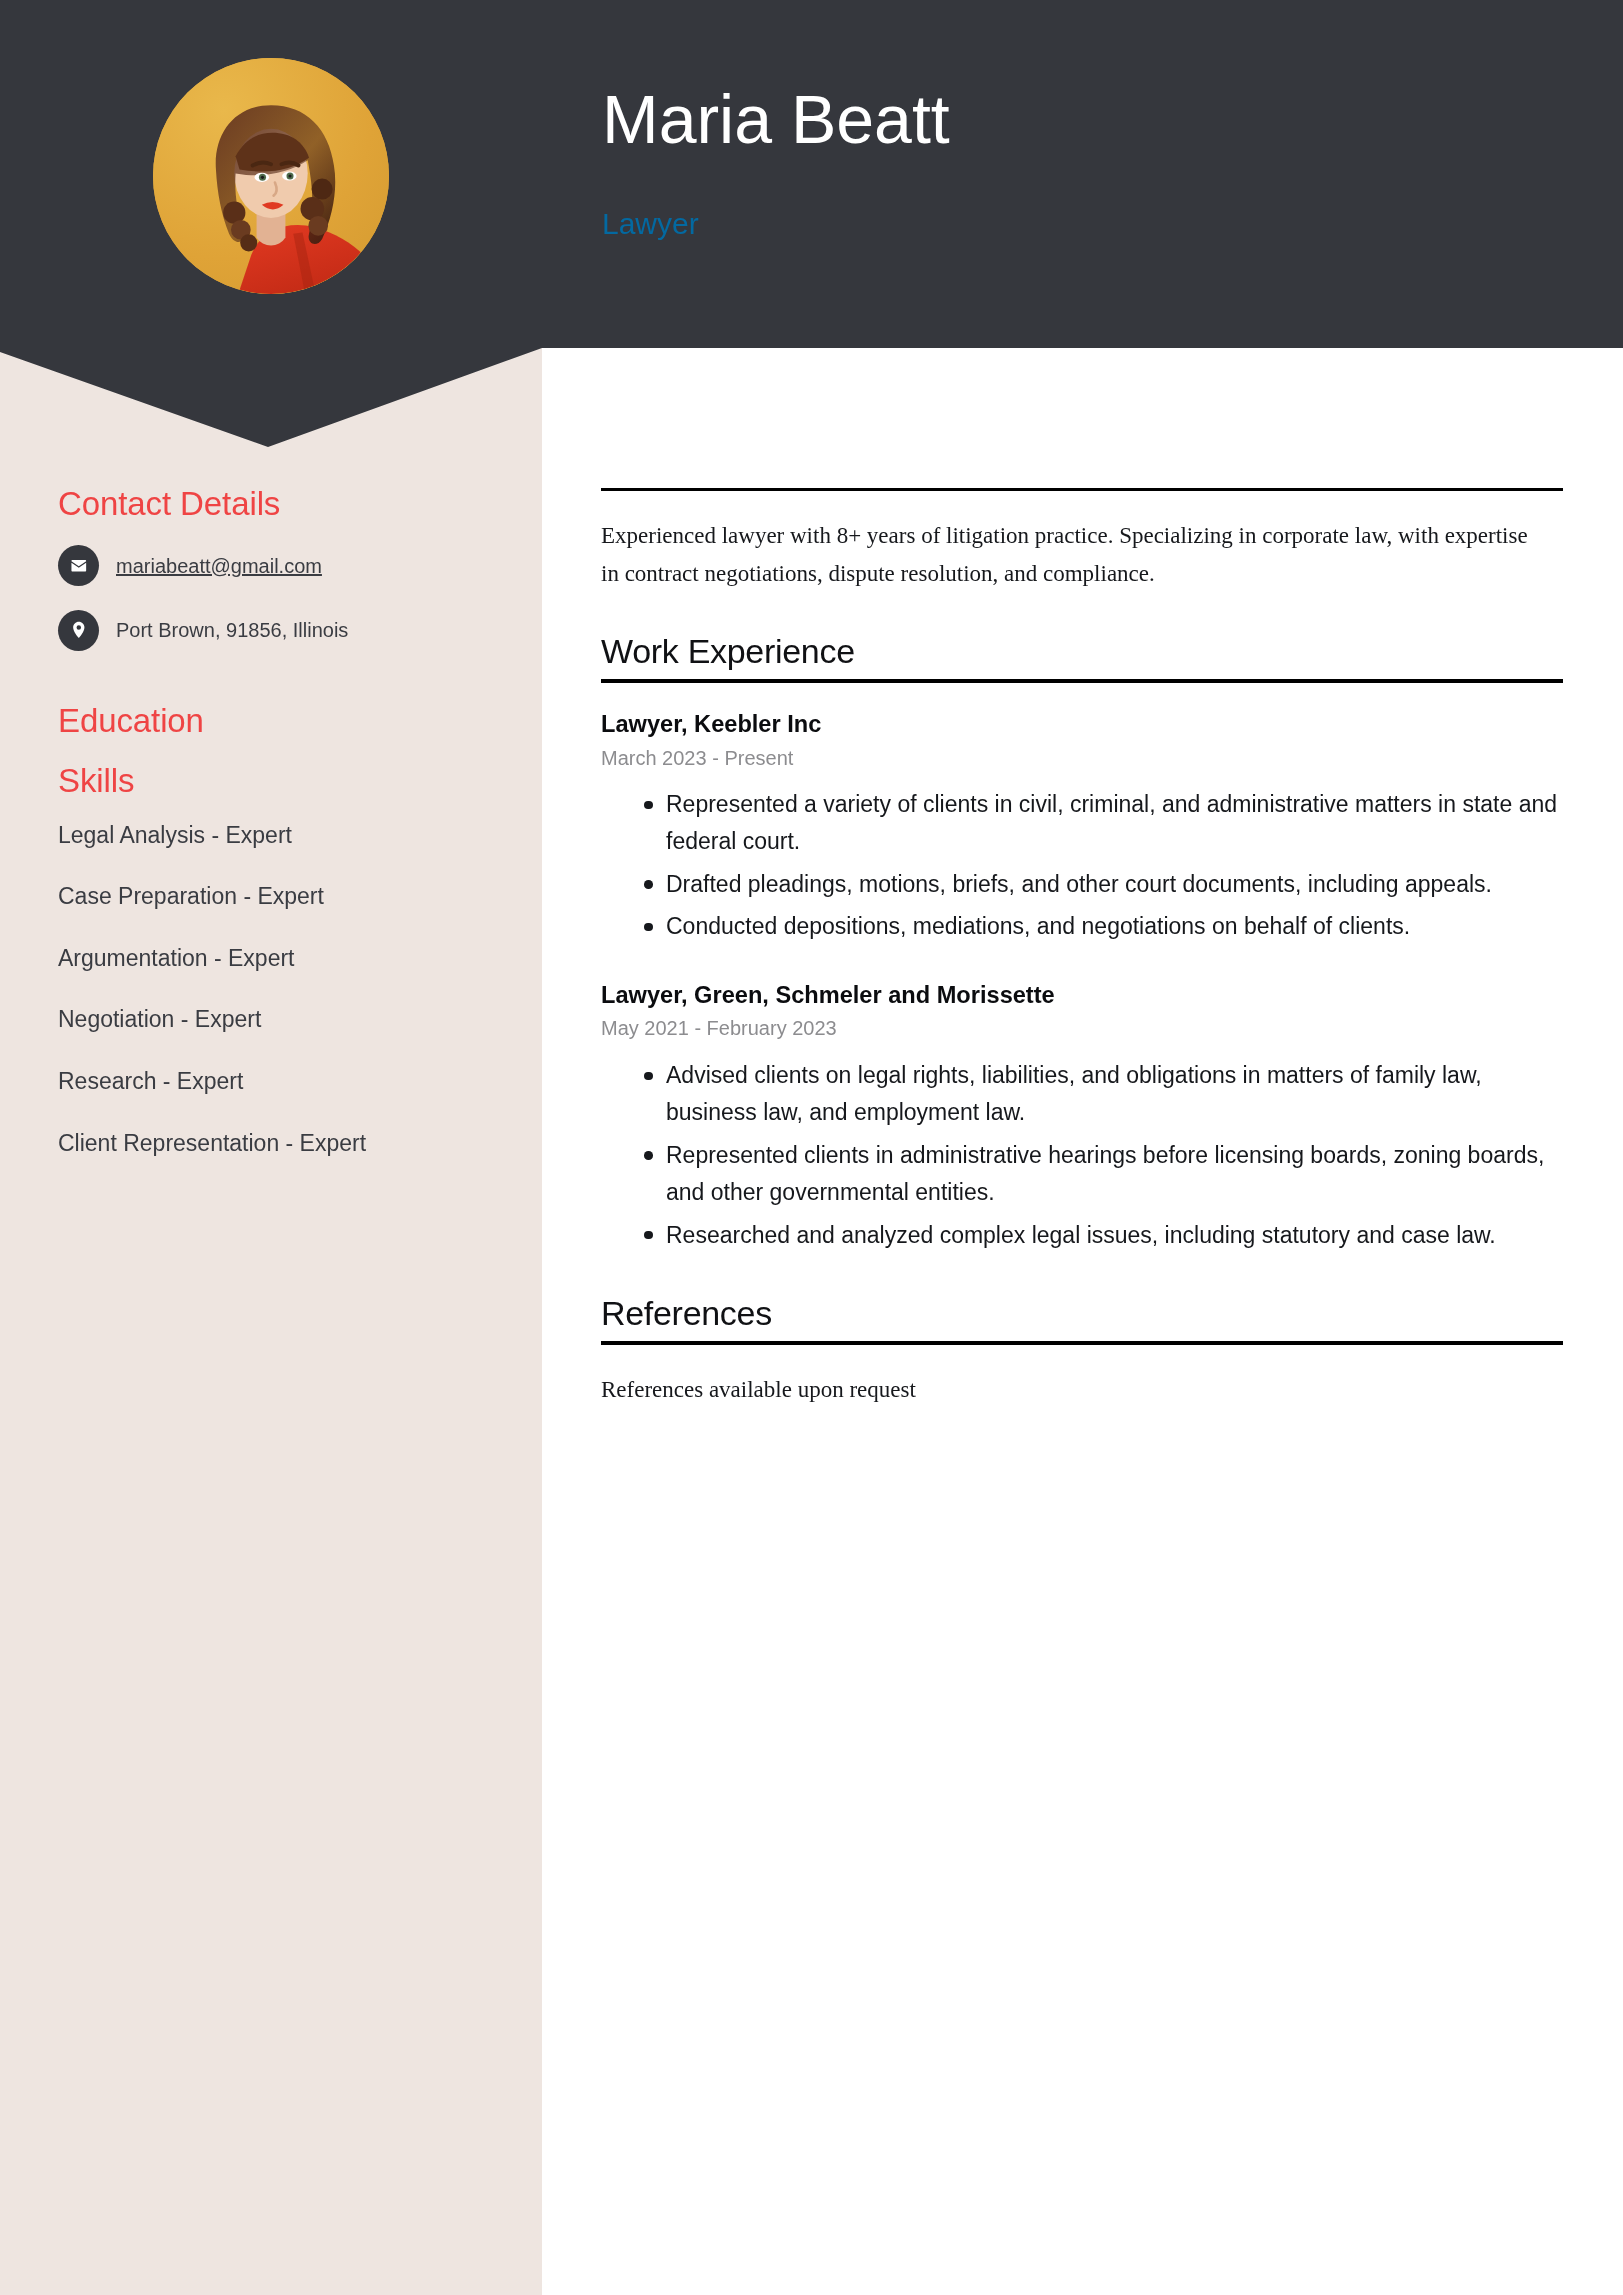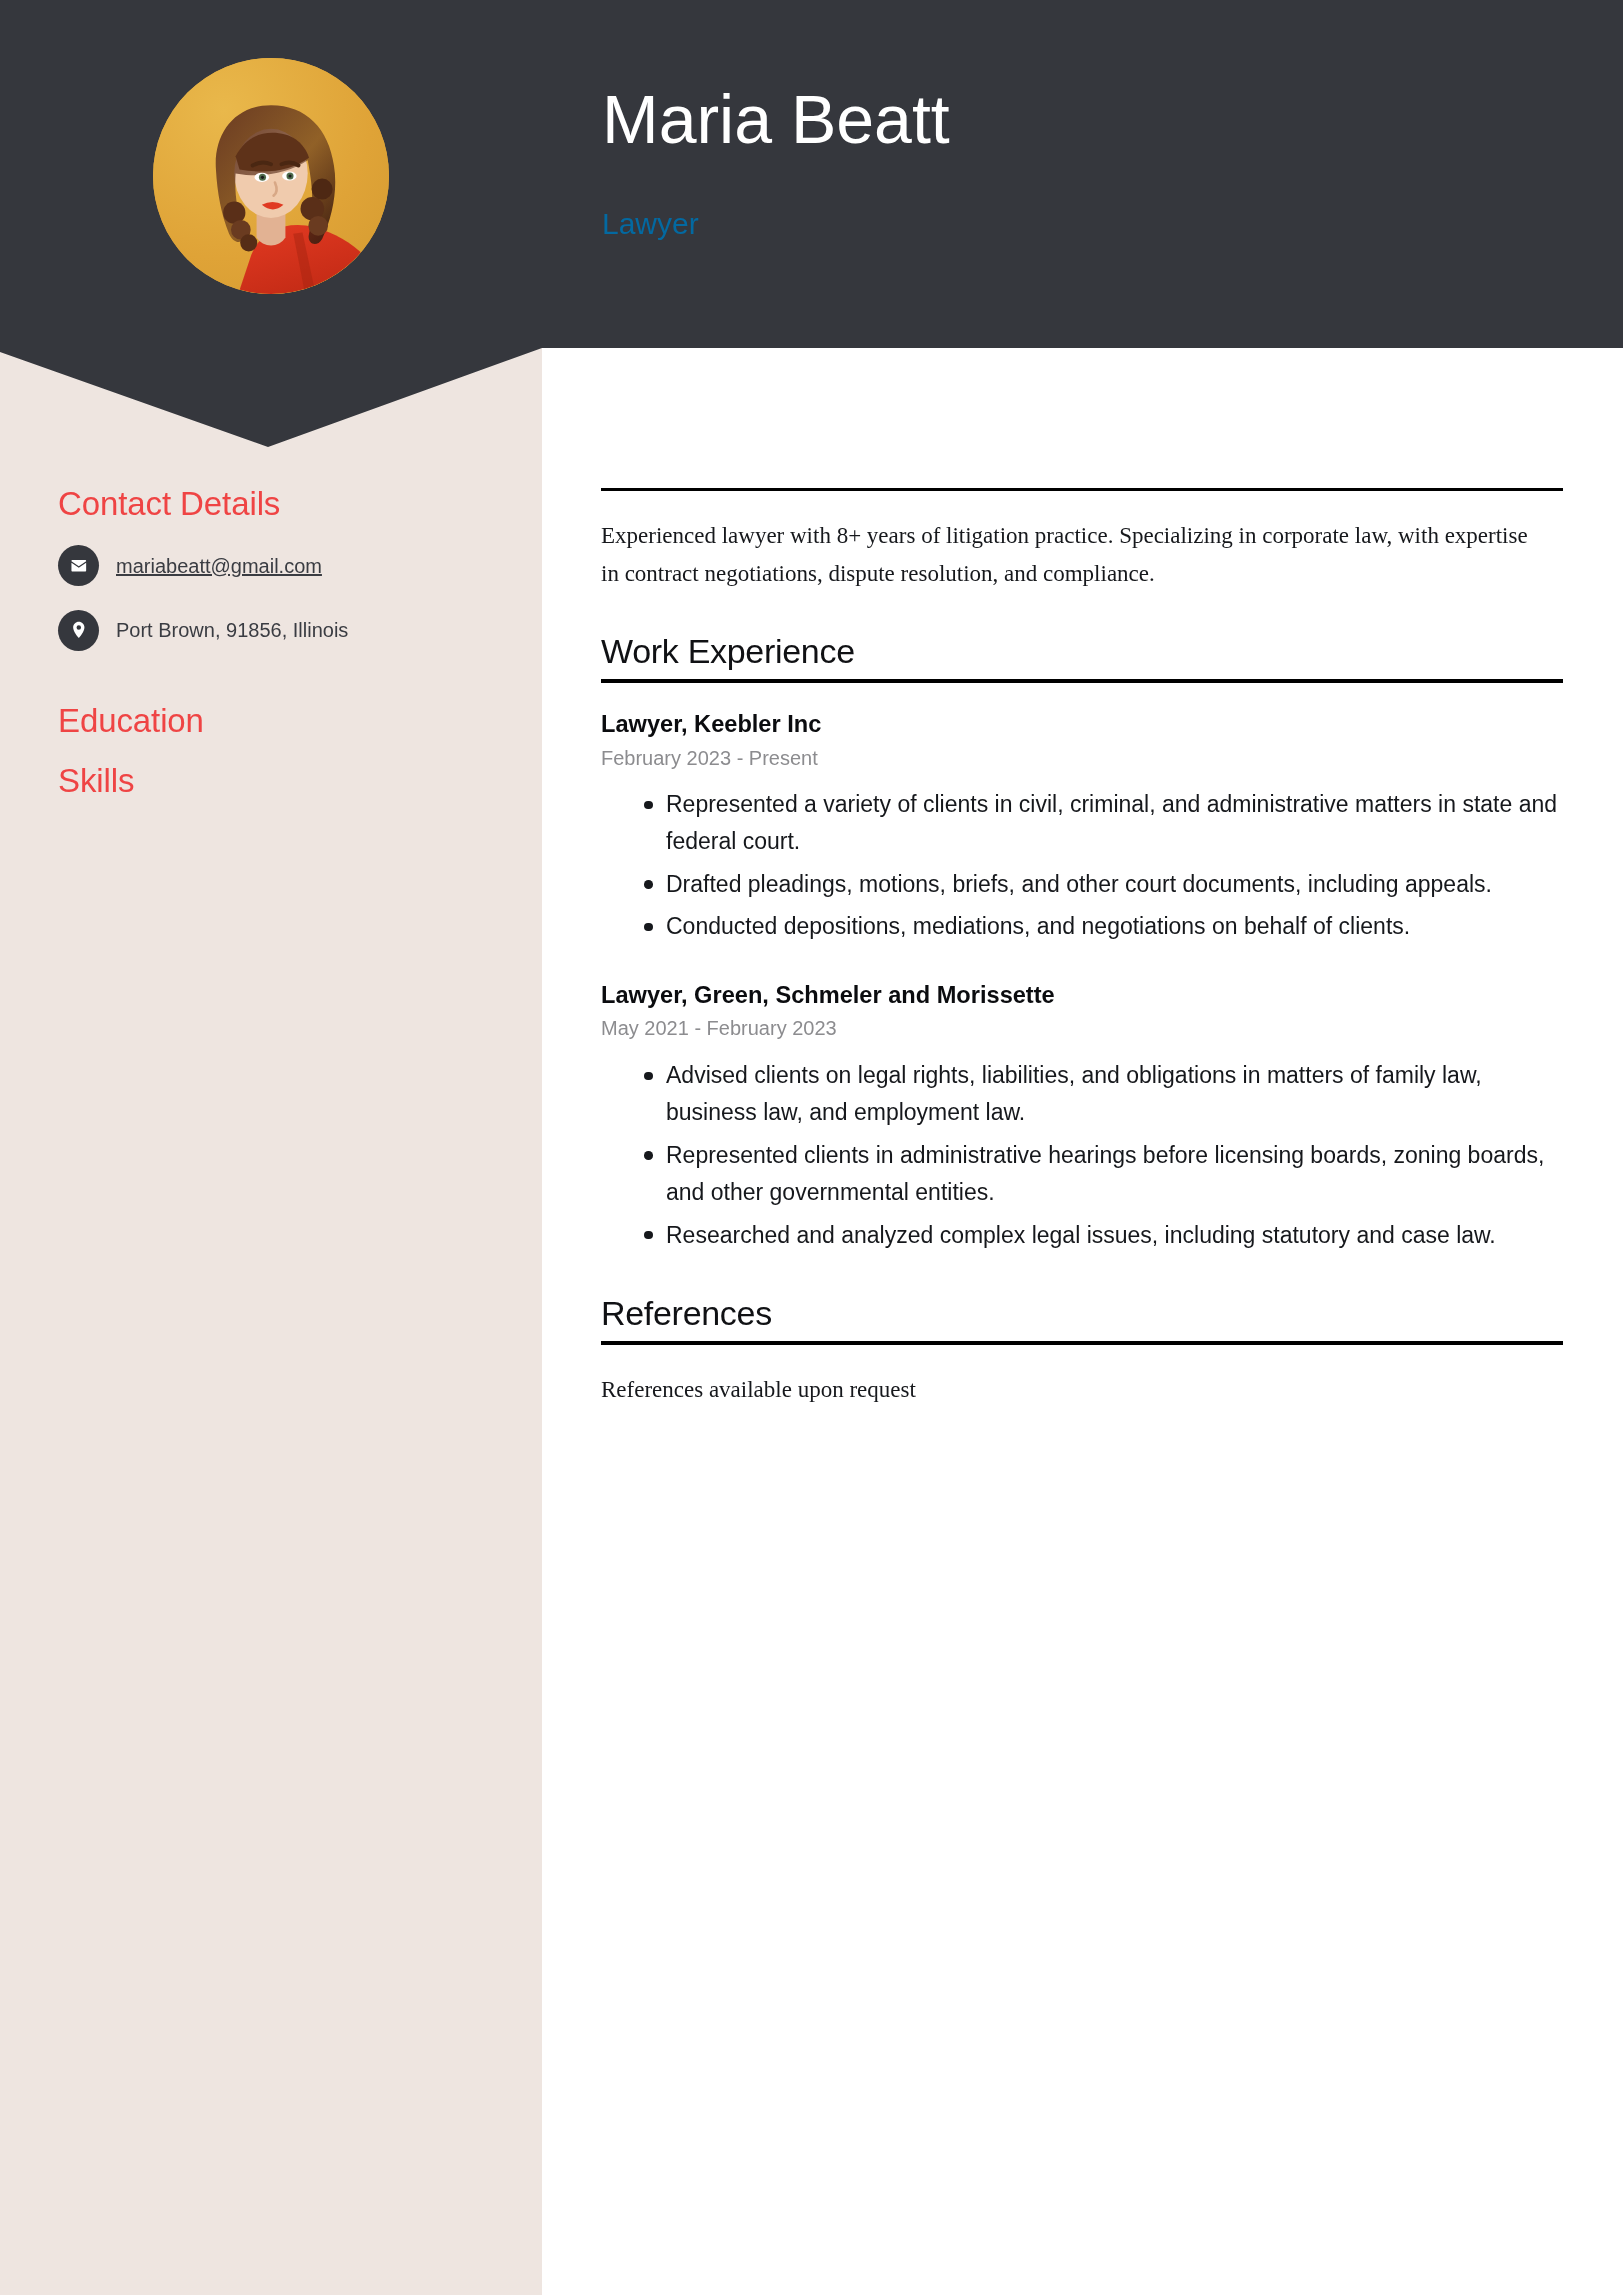--- a/index.html
+++ b/index.html
@@ -321,38 +321,46 @@
 
       </div>
     </div>
 
     <div>
       <div class="side-h">Education</div>
     </div>
 
     <div>
       <div class="side-h">Skills</div>
+      <div class="skills-list">
+        <div class="skill">Legal Analysis - Expert</div>
+        <div class="skill">Case Preparation - Expert</div>
+        <div class="skill">Argumentation - Expert</div>
+        <div class="skill">Negotiation - Expert</div>
+        <div class="skill">Research - Expert</div>
+        <div class="skill">Client Representation - Expert</div>
+      </div>
     </div>
 
   </div>
 
   <div class="main">
 
     <div class="sec">
       <div class="sec-rule"></div>
       <div class="para">Experienced lawyer with 8+ years of litigation practice. Specializing in corporate law, with expertise in contract negotiations, dispute resolution, and compliance.</div>
     </div>
 
     <div class="sec">
       <div class="sec-title">Work Experience</div>
       <div class="sec-rule"></div>
 
       <div class="job">
         <div class="job-title">Lawyer, Keebler Inc</div>
-        <div class="job-dates">February 2023 - Present</div>
+        <div class="job-dates">March 2023 - Present</div>
         <ul class="bullets">
           <li>Represented a variety of clients in civil, criminal, and administrative matters in state and federal court.</li>
           <li>Drafted pleadings, motions, briefs, and other court documents, including appeals.</li>
           <li>Conducted depositions, mediations, and negotiations on behalf of clients.</li>
         </ul>
       </div>
 
       <div class="job">
         <div class="job-title">Lawyer, Green, Schmeler and Morissette</div>
         <div class="job-dates">May 2021 - February 2023</div>

